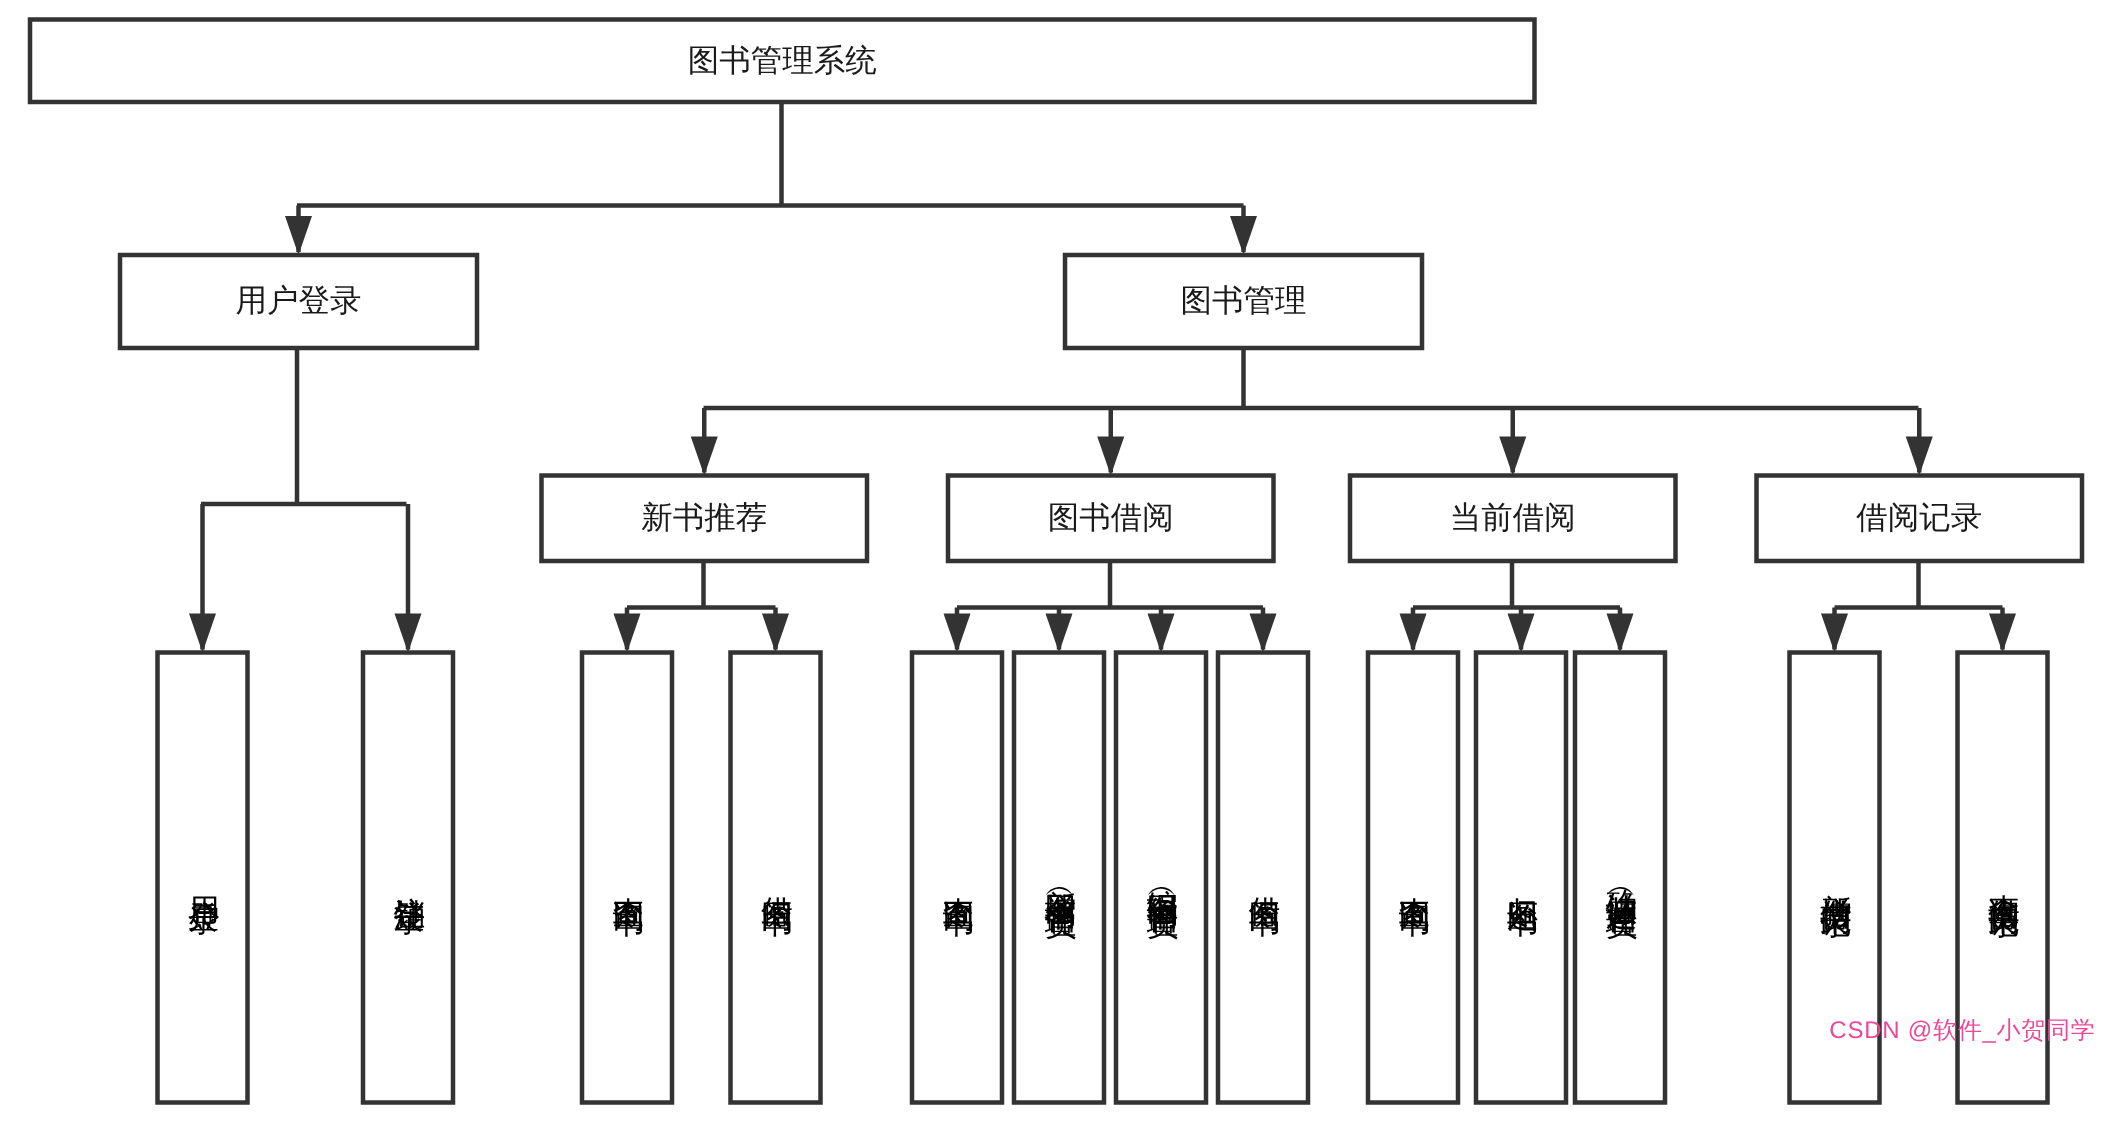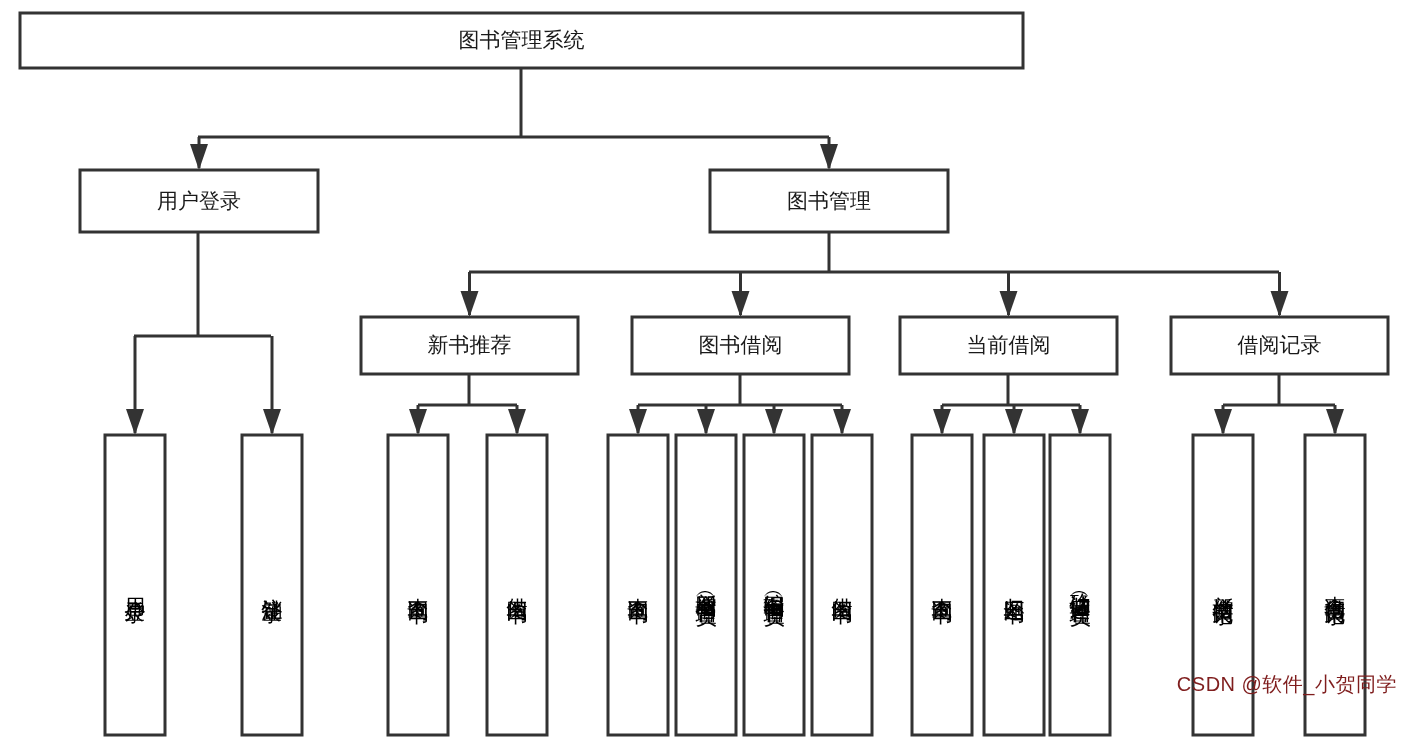--- a/index.html
+++ b/index.html
@@ -55,22 +55,22 @@
     writing-mode: vertical-rl;
     text-orientation: upright;
     letter-spacing: 2px;
     white-space: pre;
   }
   .watermark {
     position: absolute;
     right: 8px;
     bottom: 6px;
     font-family: "Liberation Sans", "DejaVu Sans", sans-serif;
-    font-size: 20px;
-    color: #7f1d1d;
+    font-size: 16px;
+    color: #ec4899;
     letter-spacing: 0.5px;
     pointer-events: none;
     user-select: none;
   }
 </style>
 </head>
 <body>
 
 <div id="diagram-root">
   <svg class="diagram" viewBox="0 0 1405 747" xmlns="http://www.w3.org/2000/svg">

